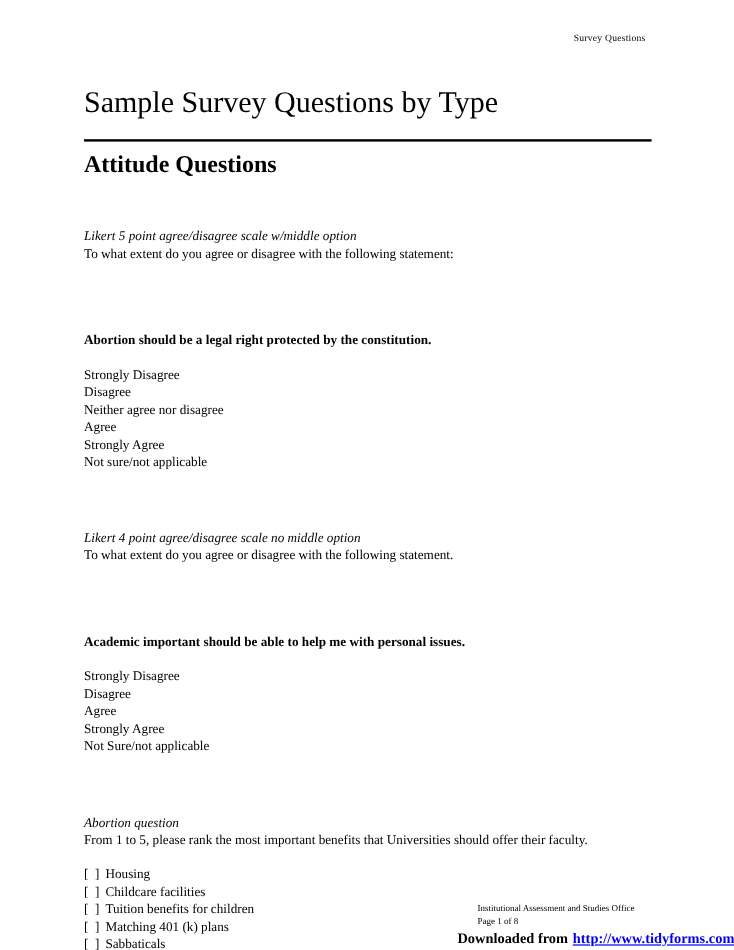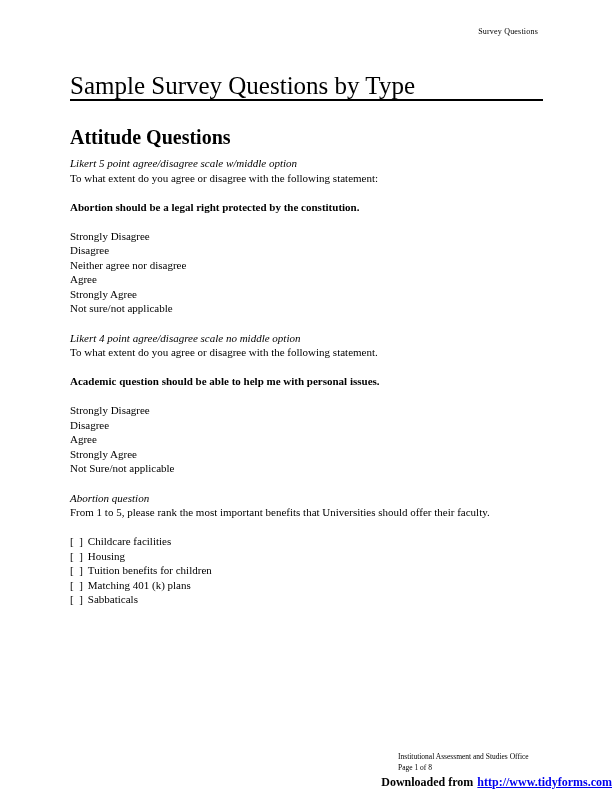--- a/index.html
+++ b/index.html
@@ -22,42 +22,42 @@
   }
   .doc-title {
     position: absolute;
     top: 72px;
     left: 70px;
     width: 473px;
     margin: 0;
     font-size: 25px;
     font-weight: 400;
     line-height: 27px;
-    padding-bottom: 0;
+    padding-bottom: 17px;
     border-bottom: 2px solid #000000;
   }
   .section-heading {
     position: absolute;
     top: 126px;
     left: 70px;
     margin: 0;
     font-size: 20px;
     font-weight: 700;
   }
   .content {
     position: absolute;
     top: 156px;
     left: 70px;
     right: 55px;
     font-size: 11px;
     line-height: 14.55px;
   }
   .line { min-height: 14.55px; }
-  .italic { font-style: italic; }
-  .bold { font-weight: 700; }
+  .italic { font-style: italic; margin-top: 34px; }
+  .bold { font-weight: 700; margin-top: 43px; }
   .checkbox { white-space: pre; margin-right: 5px; }
   .footer-right {
     position: absolute;
     left: 398px;
     top: 752px;
     font-size: 7.5px;
     line-height: 10.5px;
   }
   .footer-center {
     position: absolute;
@@ -96,37 +96,37 @@
     <div class="line">Disagree</div>
     <div class="line">Neither agree nor disagree</div>
     <div class="line">Agree</div>
     <div class="line">Strongly Agree</div>
     <div class="line">Not sure/not applicable</div>
     <div class="line"></div>
 
     <div class="line italic">Likert 4 point agree/disagree scale no middle option</div>
     <div class="line">To what extent do you agree or disagree with the following statement.</div>
     <div class="line"></div>
-    <div class="line bold">Academic question should be able to help me with personal issues.</div>
+    <div class="line bold">Academic important should be able to help me with personal issues.</div>
     <div class="line"></div>
     <div class="line">Strongly Disagree</div>
     <div class="line">Disagree</div>
     <div class="line">Agree</div>
     <div class="line">Strongly Agree</div>
     <div class="line">Not Sure/not applicable</div>
     <div class="line"></div>
 
     <div class="line italic">Abortion question</div>
     <div class="line">From 1 to 5, please rank the most important benefits that Universities should offer their faculty.</div>
     <div class="line"></div>
     <div class="line">
-      <span class="checkbox">[  ]</span><span>Childcare facilities</span>
+      <span class="checkbox">[  ]</span><span>Housing</span>
     </div>
     <div class="line">
-      <span class="checkbox">[  ]</span><span>Housing</span>
+      <span class="checkbox">[  ]</span><span>Childcare facilities</span>
     </div>
     <div class="line">
       <span class="checkbox">[  ]</span><span>Tuition benefits for children</span>
     </div>
     <div class="line">
       <span class="checkbox">[  ]</span><span>Matching 401 (k) plans</span>
     </div>
     <div class="line">
       <span class="checkbox">[  ]</span><span>Sabbaticals</span>
     </div>

